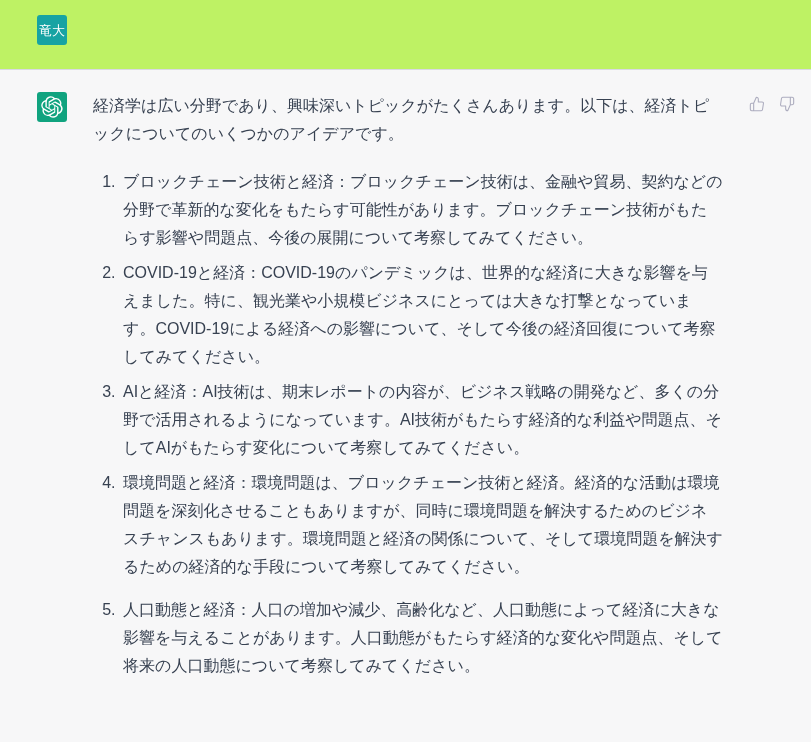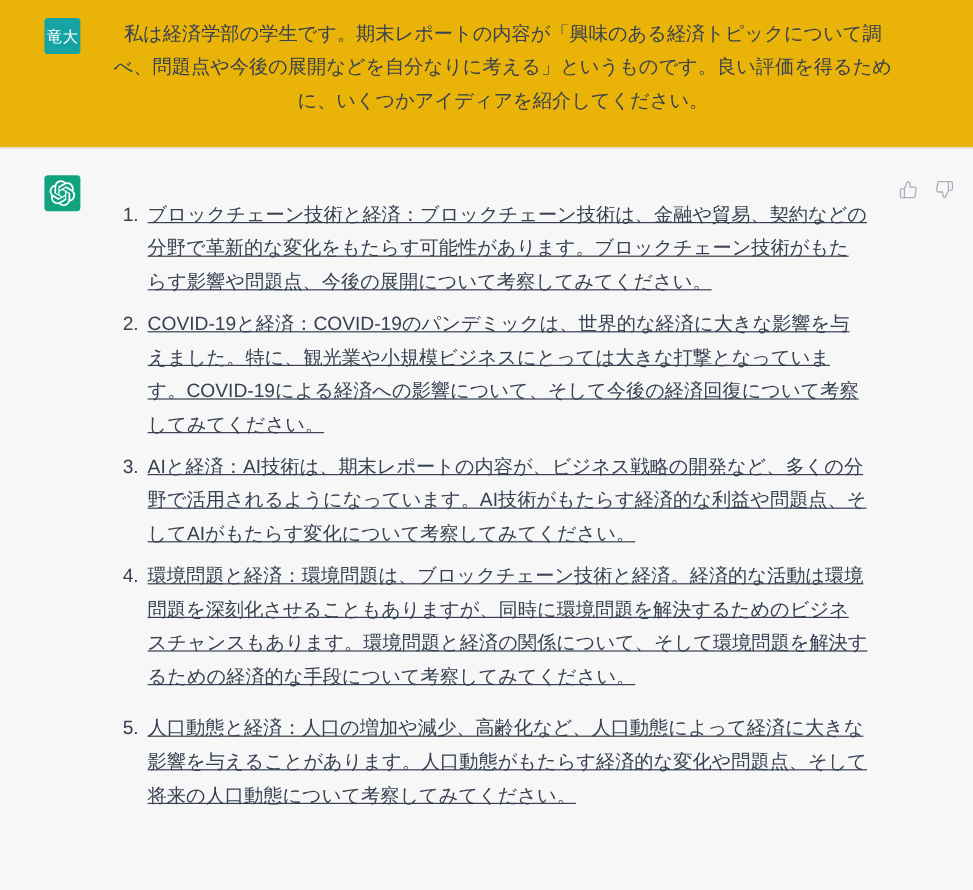--- a/index.html
+++ b/index.html
@@ -9,21 +9,21 @@
     height: 742px;
     background: #ffffff;
     font-family: "Liberation Sans", sans-serif;
     color: #374151;
     font-size: 16px;
     overflow: hidden;
   }
   .chat { width: 811px; height: 742px; display: flex; flex-direction: column; }
 
   .msg { width: 100%; }
-  .msg.user { background: #eab308; padding: 15px 0 24px; text-align: center; }
+  .msg.user { background: #bef264; padding: 15px 0 24px; }
   .msg.assistant {
     background: #f7f7f8;
     border-top: 1px solid #d9d9e3;
     padding: 22px 0 28px;
     flex: 1;
   }
 
   .row {
     display: flex;
     align-items: flex-start;
@@ -57,21 +57,20 @@
     line-height: 28px;
   }
   .content p { margin: 0; }
   .content ol {
     margin: 20px 0 0 0;
     padding-left: 27px;
   }
   .content ol li {
     margin-bottom: 7px;
     padding-left: 3px;
-    text-decoration: underline;
   }
   .content ol li:last-child { margin-bottom: 0; margin-top: 15px; }
 
   .actions {
     display: flex;
     gap: 14px;
     padding-top: 4px;
     margin-left: 0;
     flex-shrink: 0;
   }
@@ -94,33 +93,33 @@
   }
 </style>
 </head>
 <body>
 
 <div class="chat">
 
   <section class="msg user">
     <div class="row">
       <div class="avatar user-avatar">竜大</div>
-      <div class="content">私は経済学部の学生です。期末レポートの内容が「興味のある経済トピックについて調べ、問題点や今後の展開などを自分なりに考える」というものです。良い評価を得るために、いくつかアイディアを紹介してください。</div>
     </div>
   </section>
 
   <section class="msg assistant">
     <div class="row">
       <div class="avatar bot-avatar">
         <svg viewBox="0 0 41 41" xmlns="http://www.w3.org/2000/svg">
           <path d="M37.532 16.87a9.963 9.963 0 0 0-.856-8.184 10.078 10.078 0 0 0-10.855-4.835A9.964 9.964 0 0 0 18.306.5a10.079 10.079 0 0 0-9.614 6.977 9.967 9.967 0 0 0-6.664 4.834 10.08 10.08 0 0 0 1.24 11.817 9.965 9.965 0 0 0 .856 8.185 10.079 10.079 0 0 0 10.855 4.835 9.965 9.965 0 0 0 7.516 3.35 10.078 10.078 0 0 0 9.617-6.981 9.967 9.967 0 0 0 6.663-4.834 10.079 10.079 0 0 0-1.243-11.813ZM22.498 37.886a7.474 7.474 0 0 1-4.799-1.735c.061-.033.168-.091.237-.134l7.964-4.6a1.294 1.294 0 0 0 .655-1.134V19.054l3.366 1.944a.12.12 0 0 1 .066.092v9.299a7.505 7.505 0 0 1-7.49 7.496ZM6.392 31.006a7.471 7.471 0 0 1-.894-5.023c.06.036.162.099.237.141l7.964 4.6a1.297 1.297 0 0 0 1.308 0l9.724-5.614v3.888a.12.12 0 0 1-.048.103l-8.051 4.649a7.504 7.504 0 0 1-10.24-2.744ZM4.297 13.62A7.469 7.469 0 0 1 8.2 10.333c0 .068-.004.19-.004.274v9.201a1.294 1.294 0 0 0 .654 1.132l9.723 5.614-3.366 1.944a.12.12 0 0 1-.114.01L7.04 23.856a7.504 7.504 0 0 1-2.743-10.237Zm27.658 6.437-9.724-5.615 3.367-1.943a.121.121 0 0 1 .113-.01l8.052 4.648a7.498 7.498 0 0 1-1.158 13.528v-9.476a1.293 1.293 0 0 0-.65-1.132Zm3.35-5.043c-.059-.037-.162-.099-.236-.141l-7.965-4.6a1.298 1.298 0 0 0-1.308 0l-9.723 5.614v-3.888a.12.12 0 0 1 .048-.103l8.05-4.645a7.497 7.497 0 0 1 11.135 7.763Zm-21.063 6.929-3.367-1.944a.12.12 0 0 1-.065-.092v-9.299a7.497 7.497 0 0 1 12.293-5.756 6.94 6.94 0 0 0-.236.134l-7.965 4.6a1.294 1.294 0 0 0-.654 1.132l-.006 11.225Zm1.829-3.943 4.33-2.501 4.332 2.5v5l-4.331 2.5-4.331-2.5Z"></path>
         </svg>
       </div>
 
       <div class="content">
+        <p>経済学は広い分野であり、興味深いトピックがたくさんあります。以下は、経済トピックについてのいくつかのアイデアです。</p>
         <ol>
           <li>ブロックチェーン技術と経済：ブロックチェーン技術は、金融や貿易、契約などの分野で革新的な変化をもたらす可能性があります。ブロックチェーン技術がもたらす影響や問題点、今後の展開について考察してみてください。</li>
           <li>COVID-19と経済：COVID-19のパンデミックは、世界的な経済に大きな影響を与えました。特に、観光業や小規模ビジネスにとっては大きな打撃となっています。COVID-19による経済への影響について、そして今後の経済回復について考察してみてください。</li>
           <li>AIと経済：AI技術は、期末レポートの内容が、ビジネス戦略の開発など、多くの分野で活用されるようになっています。AI技術がもたらす経済的な利益や問題点、そしてAIがもたらす変化について考察してみてください。</li>
           <li>環境問題と経済：環境問題は、ブロックチェーン技術と経済。経済的な活動は環境問題を深刻化させることもありますが、同時に環境問題を解決するためのビジネスチャンスもあります。環境問題と経済の関係について、そして環境問題を解決するための経済的な手段について考察してみてください。</li>
           <li>人口動態と経済：人口の増加や減少、高齢化など、人口動態によって経済に大きな影響を与えることがあります。人口動態がもたらす経済的な変化や問題点、そして将来の人口動態について考察してみてください。</li>
         </ol>
 
       </div>
 

